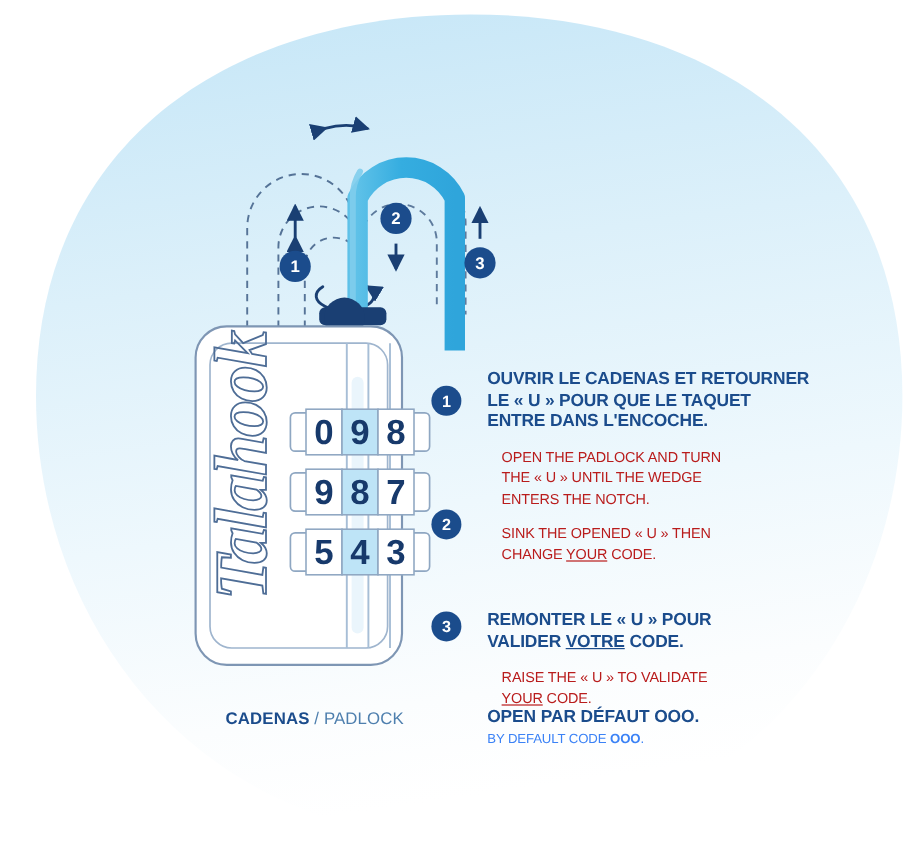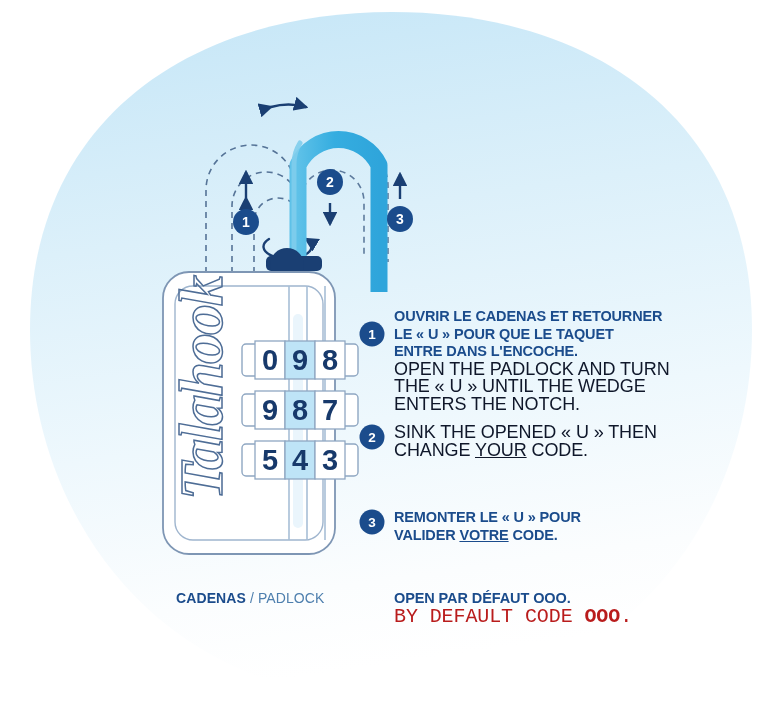--- a/index.html
+++ b/index.html
@@ -32,21 +32,21 @@
     left: 0;
     top: 0;
     width: 768px;
     height: 720px;
     z-index: 1;
   }
 
   
   #text-layer {
     position: absolute;
-    left: 0;
+    left: 12px;
     top: 0;
     width: 748px;
     height: 720px;
     z-index: 3;
   }
 
   .step-block {
     position: absolute;
     left: 394px;
   }
@@ -57,27 +57,27 @@
   .step-title {
     color: #1B4C8C;
     font-weight: bold;
     font-size: 14.5px;
     line-height: 17.5px;
     letter-spacing: -0.15px;
     white-space: pre-line;
     margin: 0;
   }
   .step-sub {
-    color: #0f172a;
+    color: #b91c1c;
     font-weight: normal;
-    font-size: 18px;
+    font-size: 12px;
     line-height: 17.5px;
     letter-spacing: -0.1px;
     white-space: pre-line;
-    margin: 0;
+    margin: 12px;
   }
   .u-line { text-decoration: underline; text-underline-offset: 1px; }
 
   
   #caption-padlock {
     position: absolute;
     left: 176px;
     top: 590px;
     font-size: 14px;
     letter-spacing: 0.1px;
@@ -89,22 +89,22 @@
   #default-code {
     position: absolute;
     left: 394px;
     top: 590px;
   }
   #default-code .dc-fr {
     color: #1B4C8C; font-weight: bold; font-size: 14.5px; line-height: 17.5px;
     letter-spacing: -0.1px; margin: 0;
   }
   #default-code .dc-en {
-    color: #b91c1c; font-weight: normal; font-size: 20px; line-height: 17.5px;
-    letter-spacing: -0.1px; margin: 0; font-family: Liberation Mono, monospace;
+    color: #3b82f6; font-weight: normal; font-size: 11px; line-height: 17.5px;
+    letter-spacing: -0.1px; margin: 0;
   }
   #default-code .zeros { font-weight: bold; }
 </style>
 </head>
 <body>
 
 <svg id="bg-blob" viewBox="0 0 768 720" xmlns="http://www.w3.org/2000/svg">
   <defs>
     <linearGradient id="blobGrad" x1="0" y1="0" x2="0.15" y2="1">
       <stop offset="0%" stop-color="#C5E6F7"></stop>
@@ -257,20 +257,22 @@
   </div>
 
   <div class="step-block step-2">
     <p class="step-sub"><span>SINK THE OPENED « U » THEN
 CHANGE </span><span class="u-line">YOUR</span><span> CODE.</span></p>
   </div>
 
   <div class="step-block step-3">
     <p class="step-title"><span>REMONTER LE « U » POUR
 VALIDER </span><span class="u-line">VOTRE</span><span> CODE.</span></p>
+    <p class="step-sub"><span>RAISE THE « U » TO VALIDATE
+</span><span class="u-line">YOUR</span><span> CODE.</span></p>
   </div>
 
   <div id="caption-padlock"><span class="fr">CADENAS</span><span class="en"> / </span><span class="en">PADLOCK</span></div>
 
   <div id="default-code">
     <p class="dc-fr"><span>OPEN PAR DÉFAUT </span><span class="zeros">OOO</span><span>.</span></p>
     <p class="dc-en"><span>BY DEFAULT CODE </span><span class="zeros">OOO</span><span>.</span></p>
   </div>
 </div>
 

